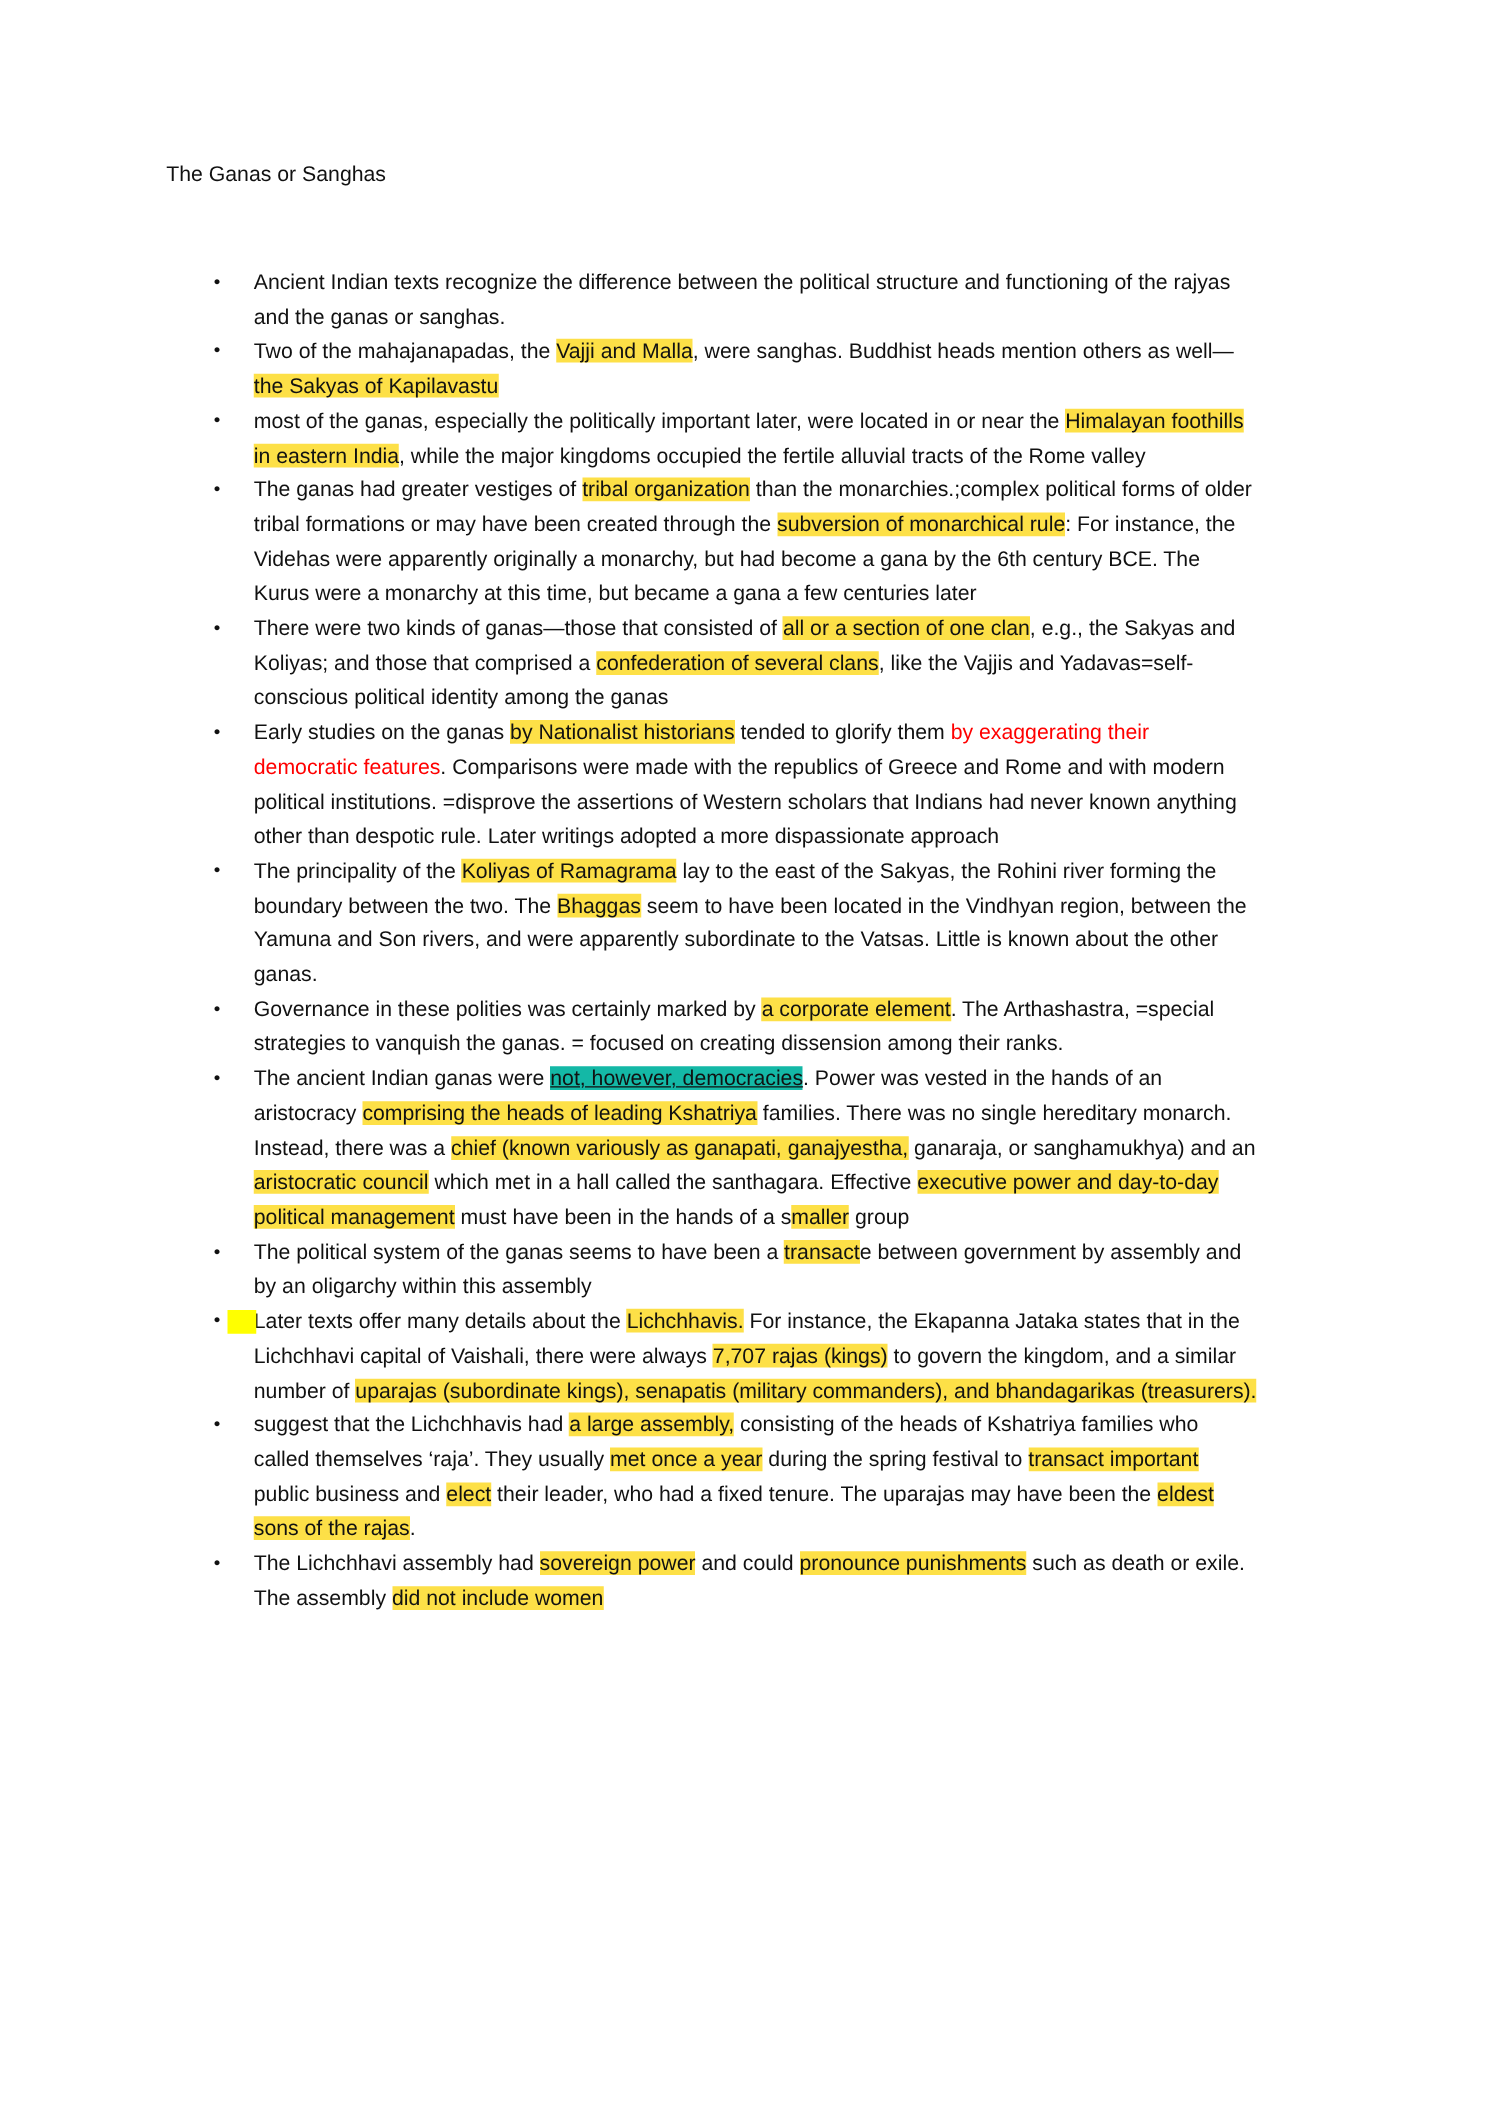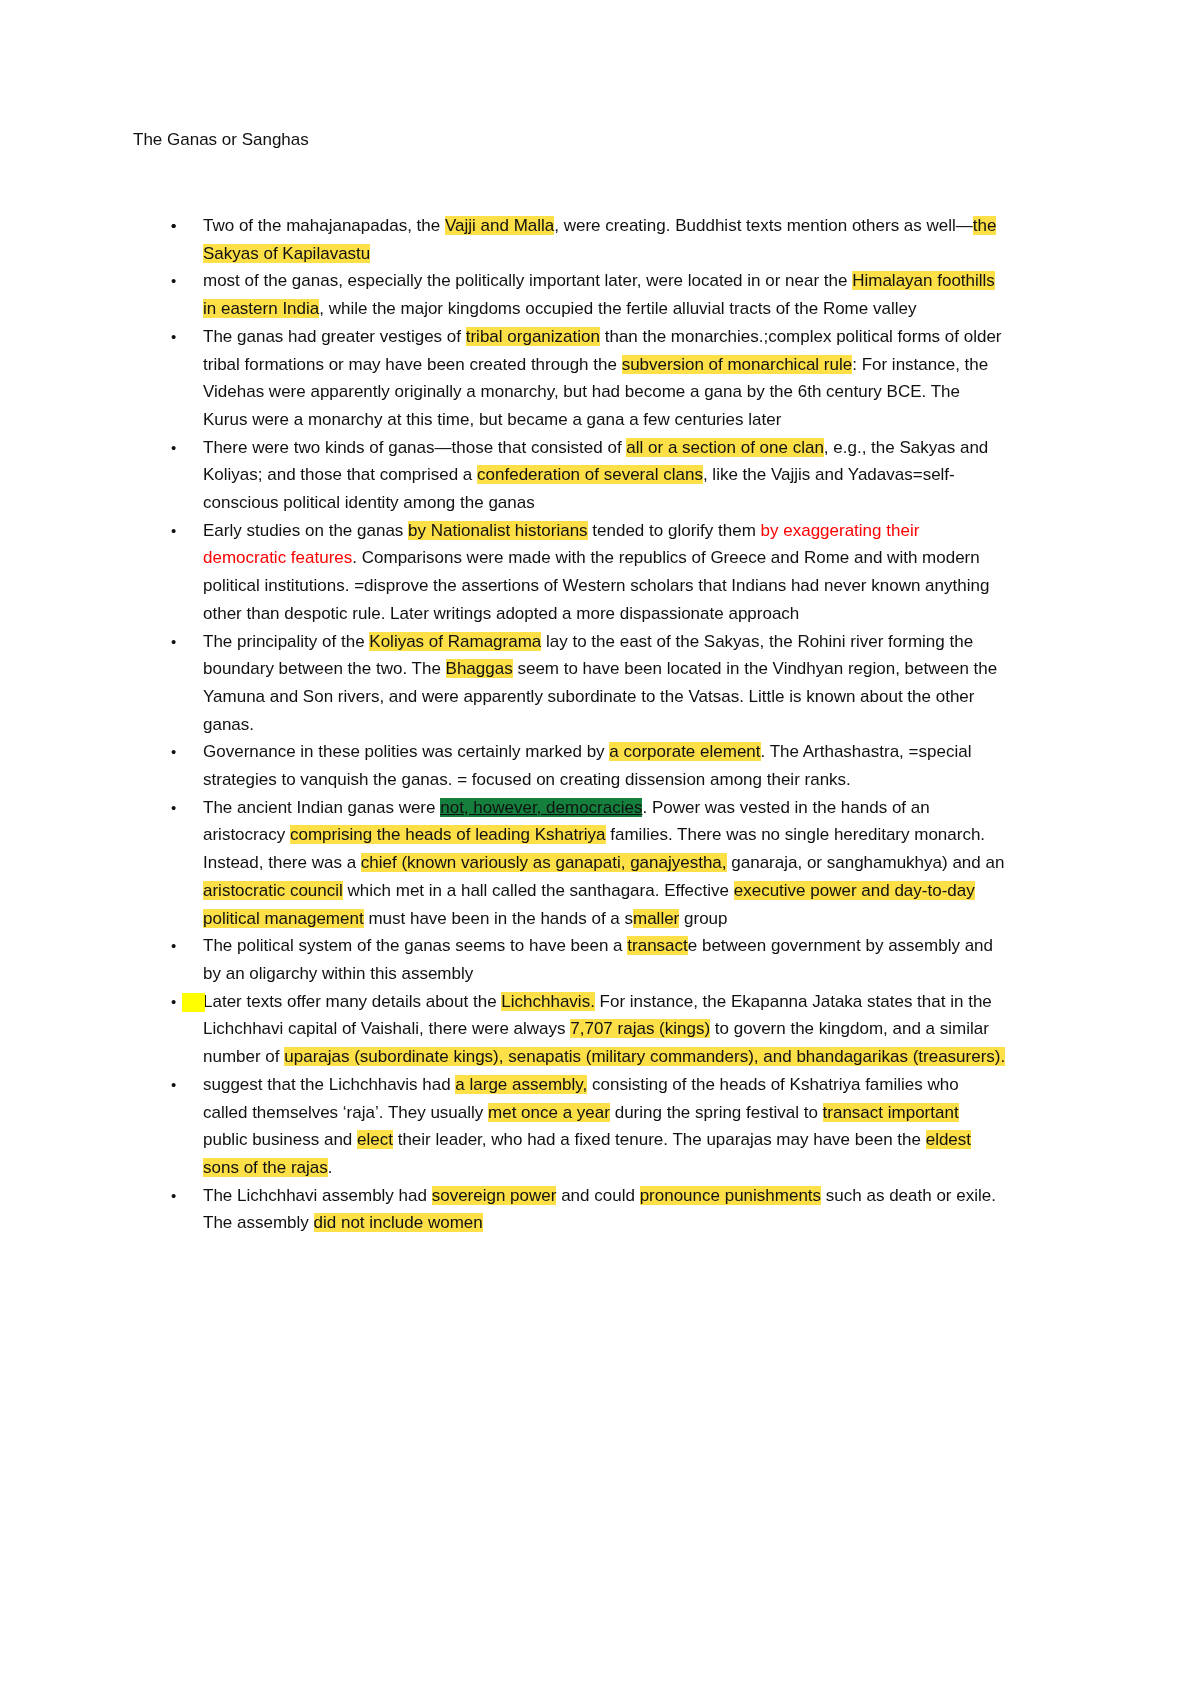--- a/index.html
+++ b/index.html
@@ -48,30 +48,30 @@
     position: absolute;
     left: 12px;
     top: 5px;
     width: 23px;
     height: 19px;
     background: #ffff00;
   }
   .seg-normal { color: inherit; }
   .seg-highlight { background: #fde047; }
   .seg-red { color: #ff0000; }
-  .seg-highlight-underline { background: #15803d; text-decoration: underline; }
+  .seg-highlight-underline { background: #14b8a6; text-decoration: underline; }
 </style>
 </head>
 <body>
 
 <div class="page">
   <h1 class="doc-title">The Ganas or Sanghas</h1>
   <ul class="bullet-list">
-      <li class="bullet-item"><span class="bullet-marker">•</span></li>
-      <li class="bullet-item"><span class="bullet-marker">•</span><span class="seg-normal">Two of the mahajanapadas, the </span><span class="seg-highlight">Vajji and Malla</span><span class="seg-normal">, were creating. Buddhist texts mention others as well—</span><span class="seg-highlight">the Sakyas of Kapilavastu</span></li>
+      <li class="bullet-item"><span class="bullet-marker">•</span><span class="seg-normal">Ancient Indian texts recognize the difference between the political structure and functioning of the rajyas and the ganas or sanghas.</span></li>
+      <li class="bullet-item"><span class="bullet-marker">•</span><span class="seg-normal">Two of the mahajanapadas, the </span><span class="seg-highlight">Vajji and Malla</span><span class="seg-normal">, were sanghas. Buddhist heads mention others as well—</span><span class="seg-highlight">the Sakyas of Kapilavastu</span></li>
       <li class="bullet-item"><span class="bullet-marker">•</span><span class="seg-normal">most of the ganas, especially the politically important later, were located in or near the </span><span class="seg-highlight">Himalayan foothills in eastern India</span><span class="seg-normal">, while the major kingdoms occupied the fertile alluvial tracts of the Rome valley</span></li>
       <li class="bullet-item"><span class="bullet-marker">•</span><span class="seg-normal">The ganas had greater vestiges of </span><span class="seg-highlight">tribal organization</span><span class="seg-normal"> than the monarchies.;complex political forms of older tribal formations or may have been created through the </span><span class="seg-highlight">subversion of monarchical rule</span><span class="seg-normal">: For instance, the Videhas were apparently originally a monarchy, but had become a gana by the 6th century BCE. The Kurus were a monarchy at this time, but became a gana a few centuries later</span></li>
       <li class="bullet-item"><span class="bullet-marker">•</span><span class="seg-normal">There were two kinds of ganas—those that consisted of </span><span class="seg-highlight">all or a section of one clan</span><span class="seg-normal">, e.g., the Sakyas and Koliyas; and those that comprised a </span><span class="seg-highlight">confederation of several clans</span><span class="seg-normal">, like the Vajjis and Yadavas=self-conscious political identity among the ganas</span></li>
       <li class="bullet-item"><span class="bullet-marker">•</span><span class="seg-normal">Early studies on the ganas </span><span class="seg-highlight">by Nationalist historians</span><span class="seg-normal"> tended to glorify them </span><span class="seg-red">by exaggerating their democratic features</span><span class="seg-normal">. Comparisons were made with the republics of Greece and Rome and with modern political institutions. =disprove the assertions of Western scholars that Indians had never known anything other than despotic rule. Later writings adopted a more dispassionate approach</span></li>
       <li class="bullet-item"><span class="bullet-marker">•</span><span class="seg-normal">The principality of the </span><span class="seg-highlight">Koliyas of Ramagrama</span><span class="seg-normal"> lay to the east of the Sakyas, the Rohini river forming the boundary between the two. The </span><span class="seg-highlight">Bhaggas</span><span class="seg-normal"> seem to have been located in the Vindhyan region, between the Yamuna and Son rivers, and were apparently subordinate to the Vatsas. Little is known about the other ganas.</span></li>
       <li class="bullet-item"><span class="bullet-marker">•</span><span class="seg-normal">Governance in these polities was certainly marked by </span><span class="seg-highlight">a corporate element</span><span class="seg-normal">. The Arthashastra, =special strategies to vanquish the ganas. = focused on creating dissension among their ranks.</span></li>
       <li class="bullet-item"><span class="bullet-marker">•</span><span class="seg-normal">The ancient Indian ganas were </span><span class="seg-highlight-underline">not, however, democracies</span><span class="seg-normal">. Power was vested in the hands of an aristocracy </span><span class="seg-highlight">comprising the heads of leading Kshatriya</span><span class="seg-normal"> families. There was no single hereditary monarch. Instead, there was a </span><span class="seg-highlight">chief (known variously as ganapati, ganajyestha,</span><span class="seg-normal"> ganaraja, or sanghamukhya) and an </span><span class="seg-highlight">aristocratic council</span><span class="seg-normal"> which met in a hall called the santhagara. Effective </span><span class="seg-highlight">executive power and day-to-day political management</span><span class="seg-normal"> must have been in the hands of a s</span><span class="seg-highlight">maller</span><span class="seg-normal"> group</span></li>
       <li class="bullet-item"><span class="bullet-marker">•</span><span class="seg-normal">The political system of the ganas seems to have been a </span><span class="seg-highlight">transact</span><span class="seg-normal">e between government by assembly and by an oligarchy within this assembly</span></li>
       <li class="bullet-item"><span class="bullet-marker">•</span><span class="gap-hl"></span><span class="seg-normal">Later texts offer many details about the </span><span class="seg-highlight">Lichchhavis.</span><span class="seg-normal"> For instance, the Ekapanna Jataka states that in the Lichchhavi capital of Vaishali, there were always </span><span class="seg-highlight">7,707 rajas (kings)</span><span class="seg-normal"> to govern the kingdom, and a similar number of </span><span class="seg-highlight">uparajas (subordinate kings), senapatis (military commanders), and bhandagarikas (treasurers).</span></li>
       <li class="bullet-item"><span class="bullet-marker">•</span><span class="seg-normal">suggest that the Lichchhavis had </span><span class="seg-highlight">a large assembly,</span><span class="seg-normal"> consisting of the heads of Kshatriya families who called themselves ‘raja’. They usually </span><span class="seg-highlight">met once a year</span><span class="seg-normal"> during the spring festival to </span><span class="seg-highlight">transact important</span><span class="seg-normal"> public business and </span><span class="seg-highlight">elect</span><span class="seg-normal"> their leader, who had a fixed tenure. The uparajas may have been the </span><span class="seg-highlight">eldest sons of the rajas</span><span class="seg-normal">.</span></li>

